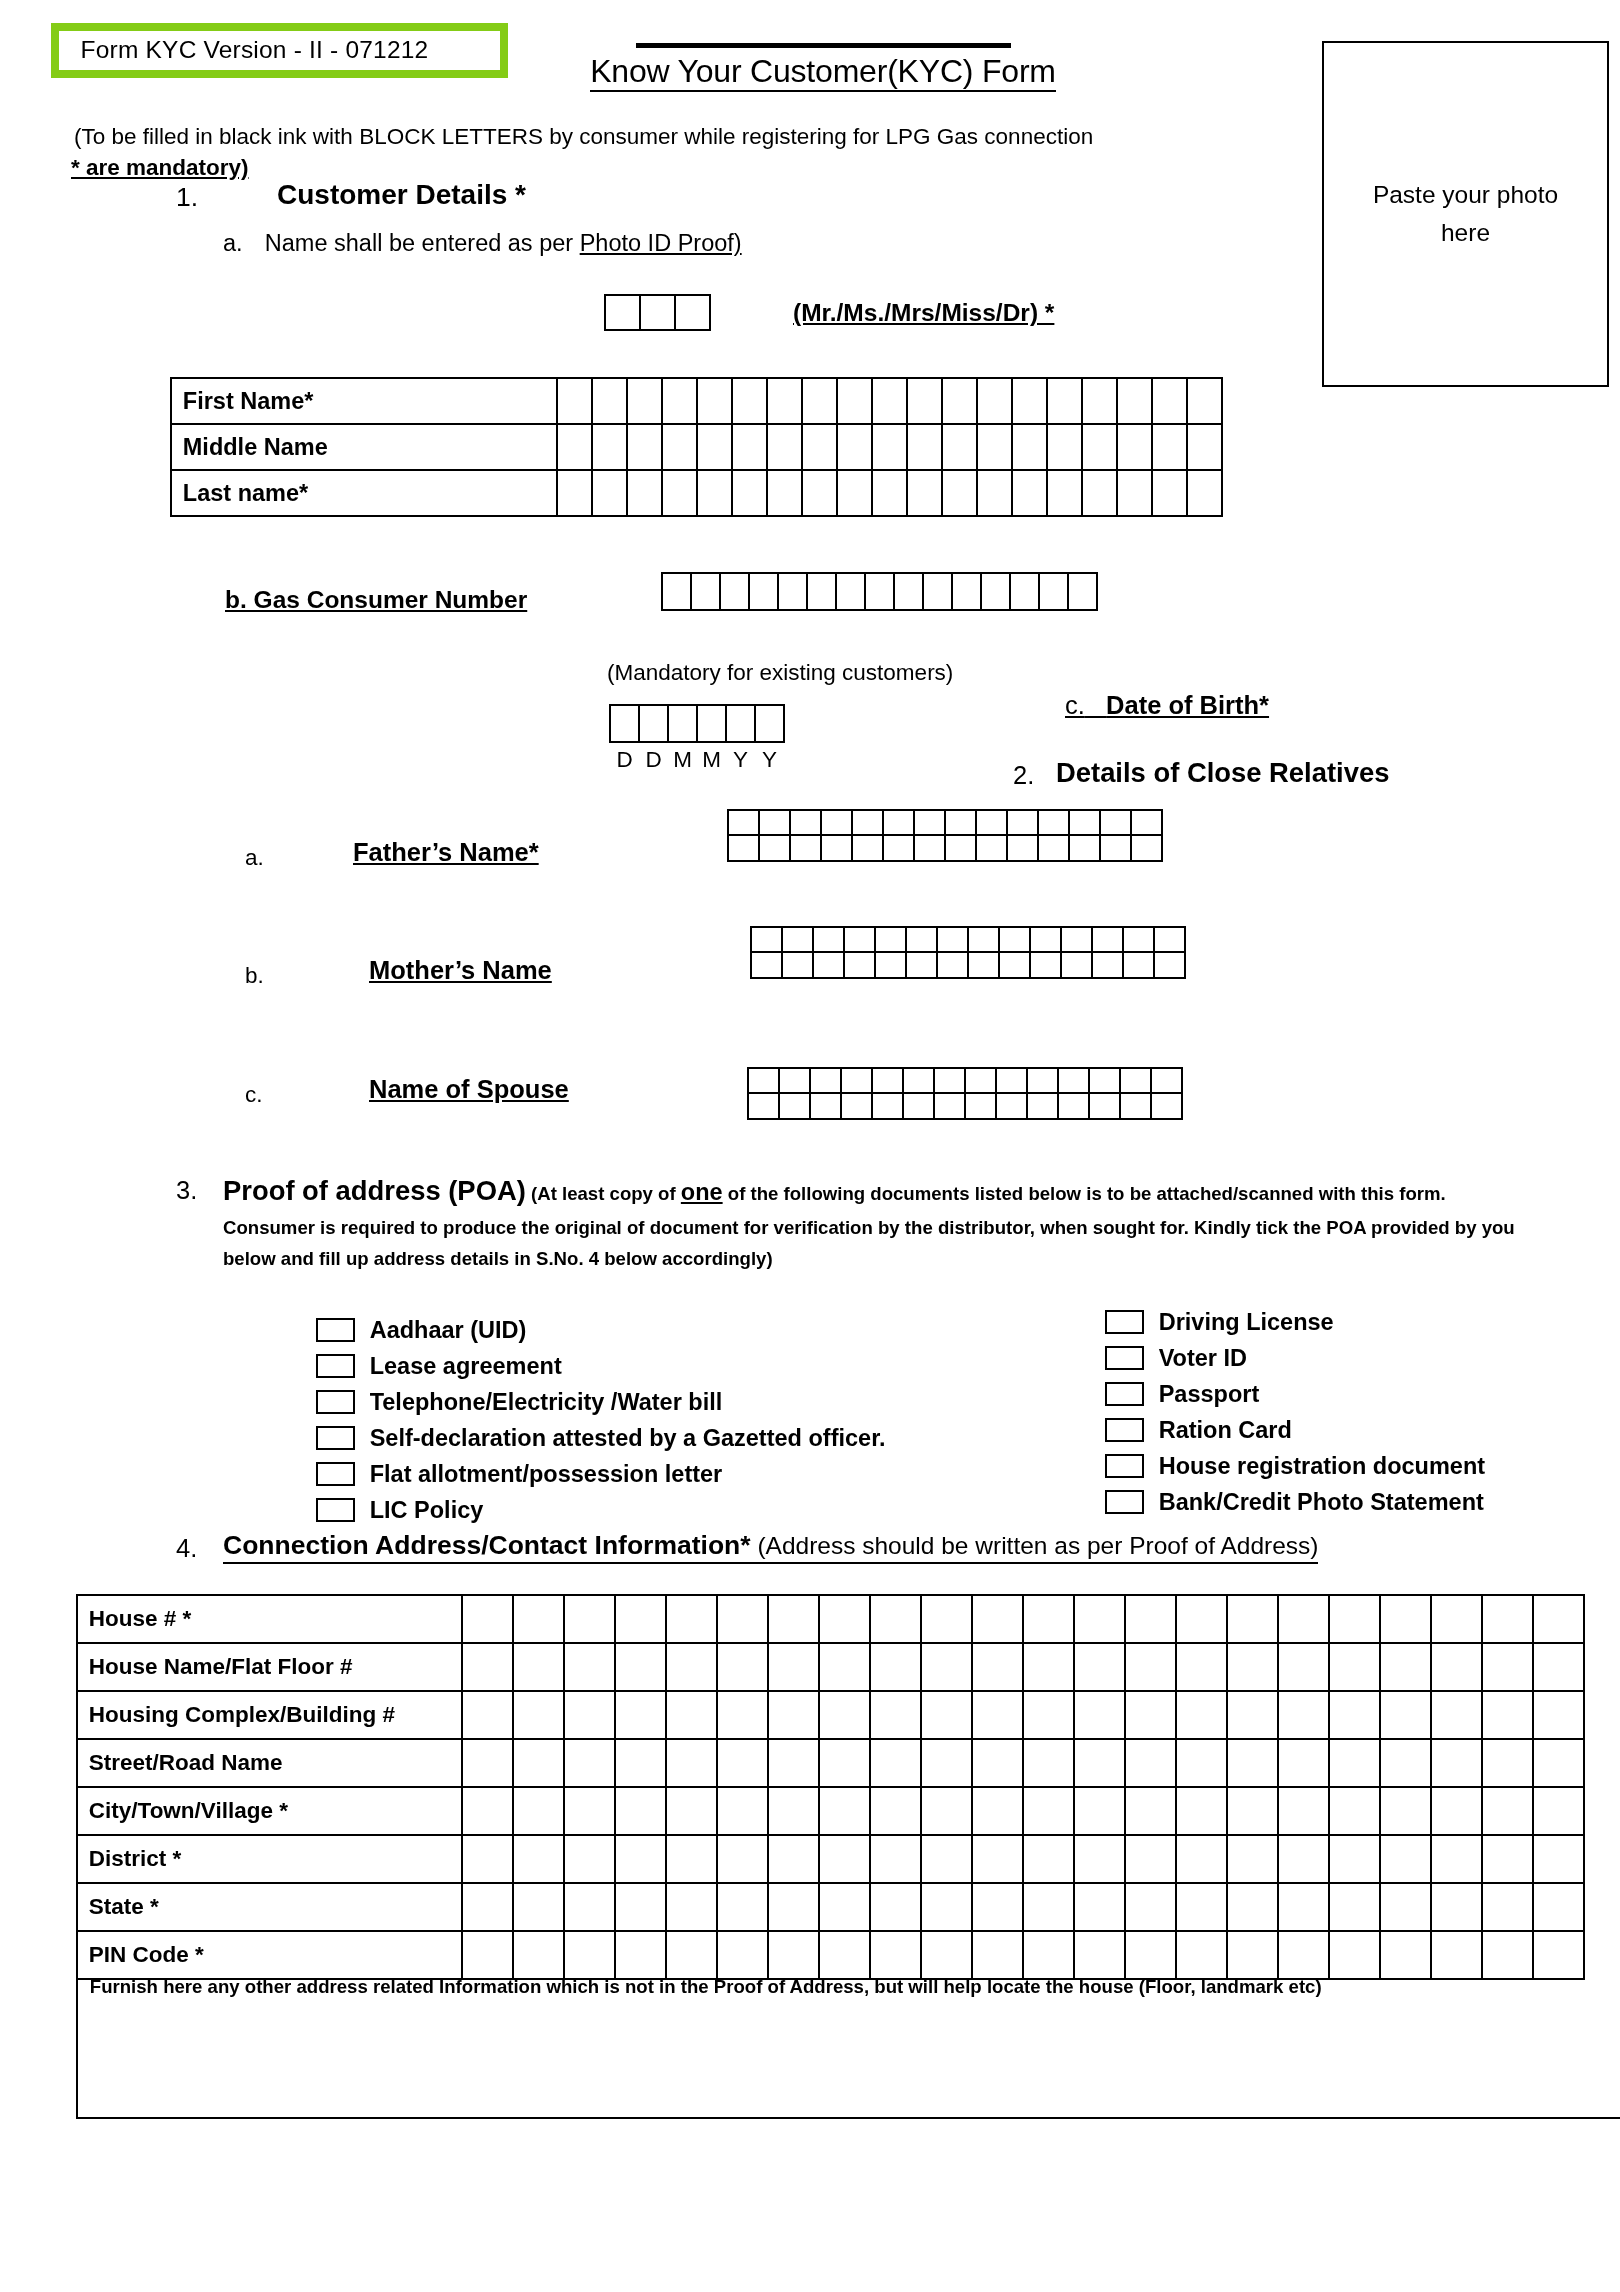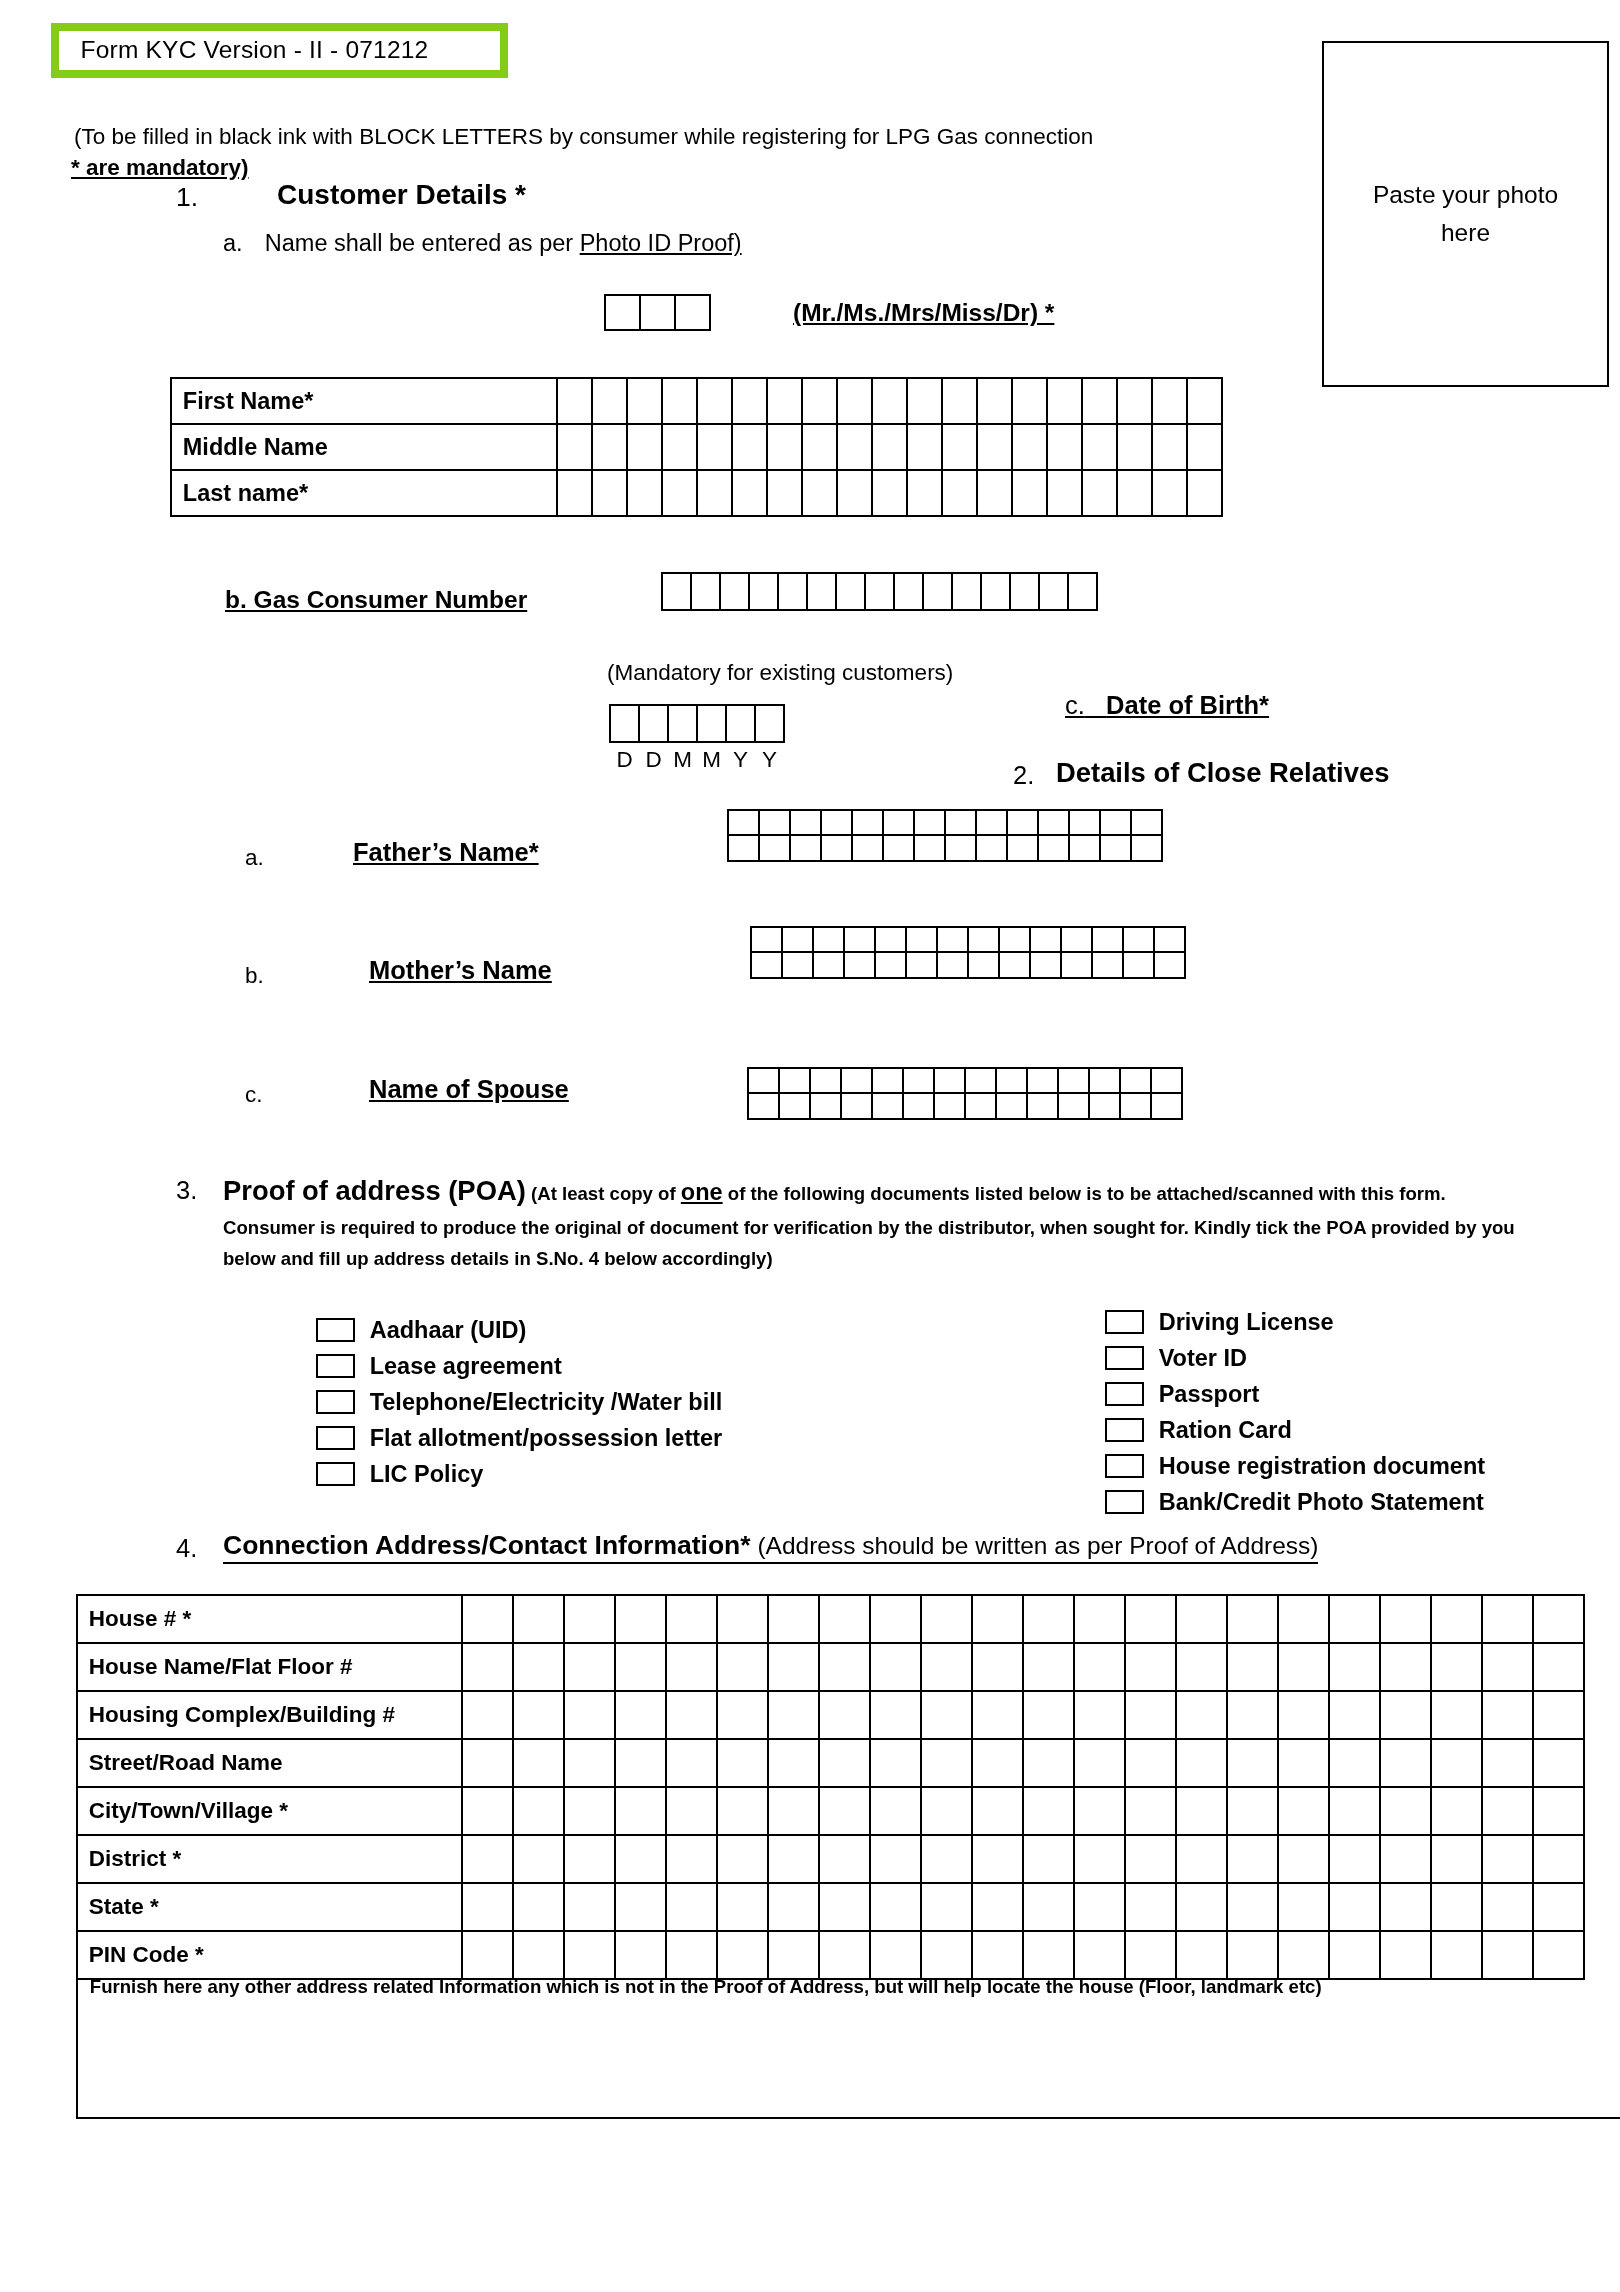--- a/index.html
+++ b/index.html
@@ -358,20 +358,24 @@
 </style>
 </head>
 <body>
 
 <div class="page">
 
   <div class="version-box">
     <span>Form KYC Version  - II -  071212</span>
   </div>
 
+  <div class="title-wrap">
+    <div class="title-rule"></div>
+    <div class="form-title">Know Your Customer(KYC) Form</div>
+  </div>
 
   <div class="intro-line1">(To be filled in black ink with BLOCK LETTERS by consumer while registering for LPG Gas connection</div>
   <div class="intro-line2">* are mandatory)</div>
 
   <div class="photo-box">
     <span>Paste your photo</span>
     <span>here</span>
   </div>
 
   <div class="s1-num">1.</div>
@@ -623,20 +627,24 @@
       <div class="cb-item">
         <div class="cb-box"></div>
         <div class="cb-text">Lease agreement</div>
       </div>
       <div class="cb-item">
         <div class="cb-box"></div>
         <div class="cb-text">Telephone/Electricity /Water bill</div>
       </div>
       <div class="cb-item">
         <div class="cb-box"></div>
+        <div class="cb-text">Self-declaration attested by a Gazetted officer.</div>
+      </div>
+      <div class="cb-item">
+        <div class="cb-box"></div>
         <div class="cb-text">Flat allotment/possession letter</div>
       </div>
       <div class="cb-item">
         <div class="cb-box"></div>
         <div class="cb-text">LIC Policy</div>
       </div>
     </div>
   <div class="cb-col right" id="poa-right">
       <div class="cb-item">
         <div class="cb-box"></div>

